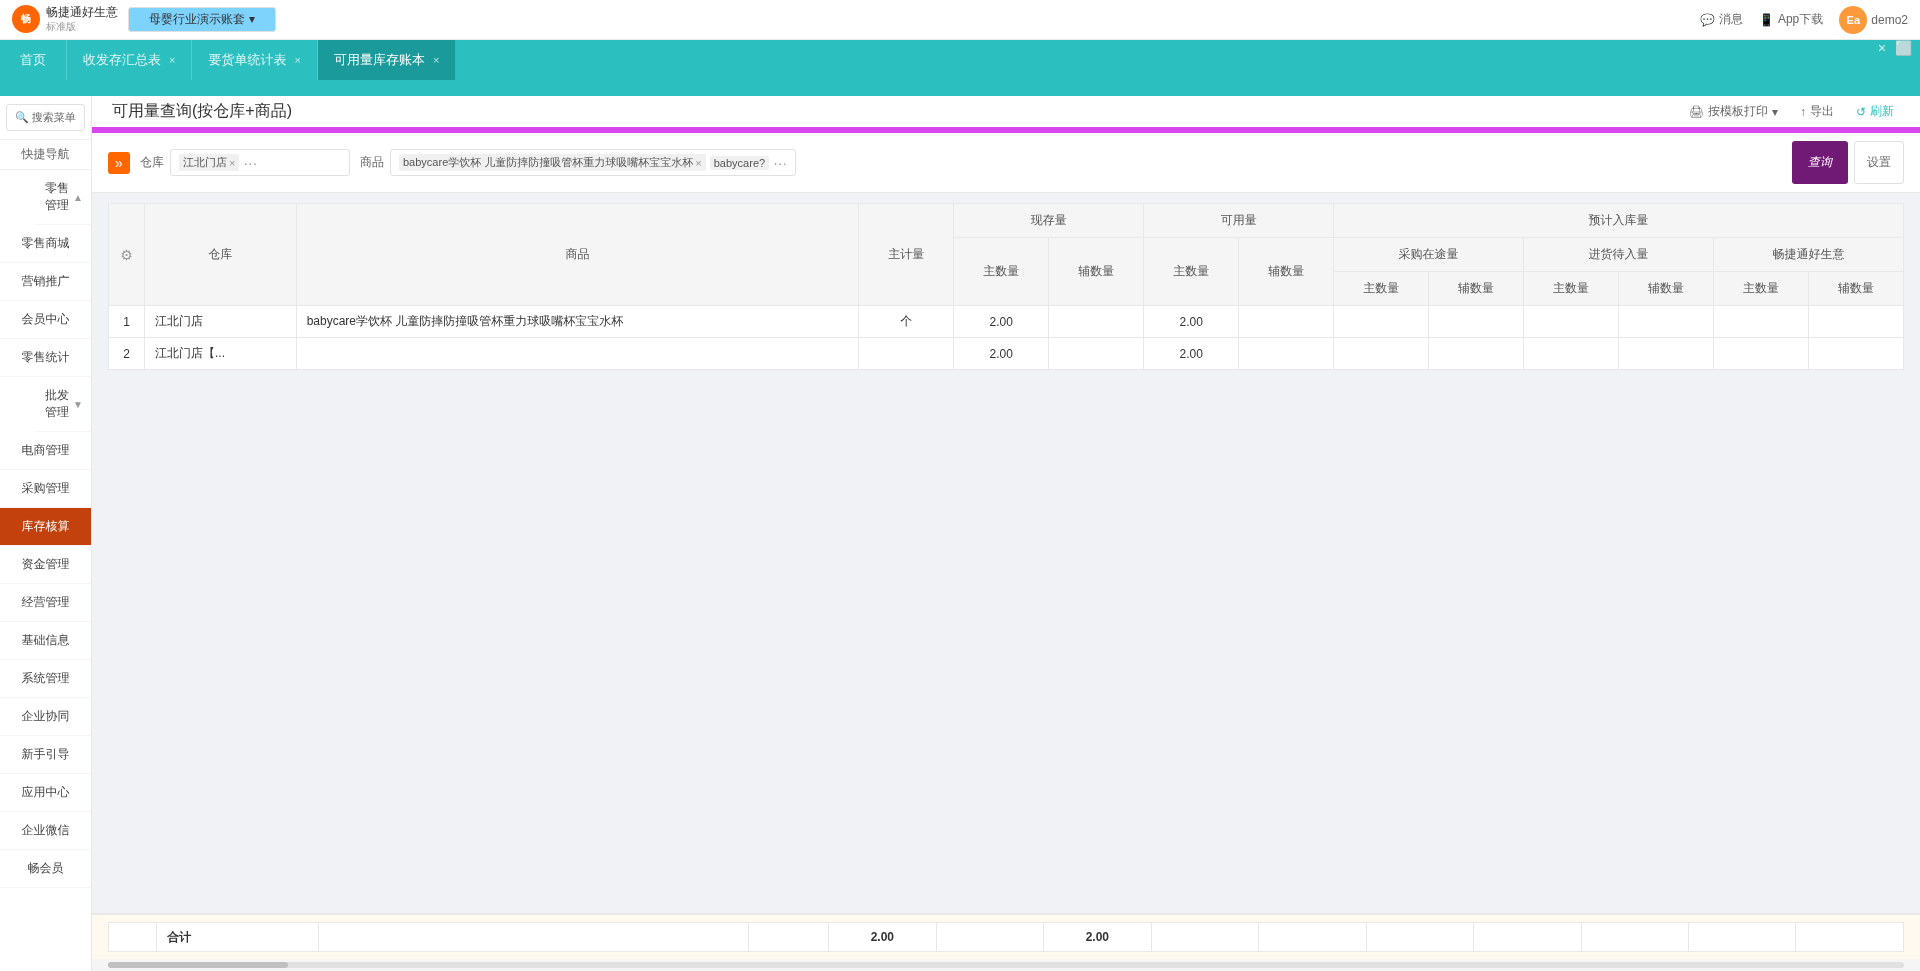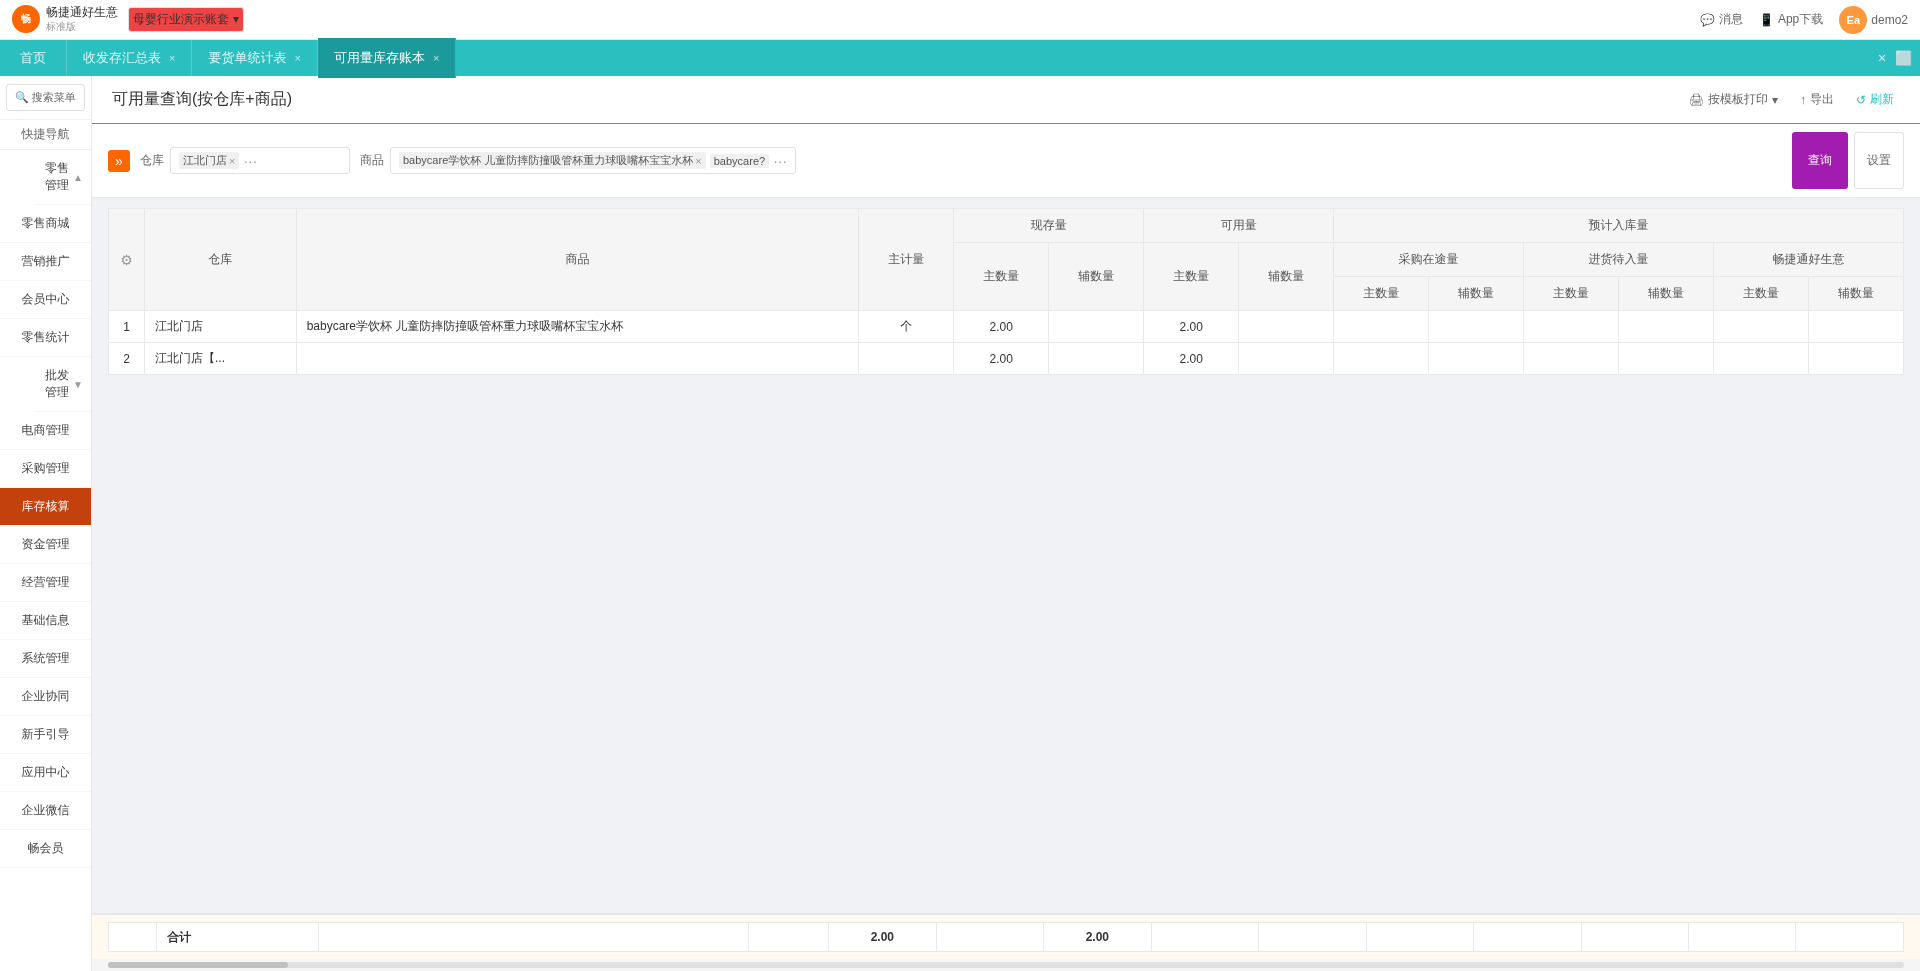--- a/index.html
+++ b/index.html
@@ -18,33 +18,33 @@
     }
     .top-bar-left { display: flex; align-items: center; gap: 10px; }
     .logo-area { display: flex; align-items: center; gap: 6px; }
     .logo-icon { width: 28px; height: 28px; background: #ff6600; border-radius: 50%; display: flex; align-items: center; justify-content: center; }
     .logo-icon span { color: white; font-size: 10px; font-weight: bold; }
     .logo-text { font-size: 12px; color: #333; line-height: 1.2; }
     .logo-sub { font-size: 10px; color: #999; }
     .industry-selector {
       display: flex; align-items: center; gap: 4px;
       border: 1px solid #e0e0e0; border-radius: 3px;
-      padding: 3px 4px; background: #ef4444; cursor: pointer;
+      padding: 3px 20px; background: #7dd3fc; cursor: pointer;
       font-size: 12px; color: #333;
     }
     .top-bar-right { display: flex; align-items: center; gap: 16px; }
     .top-icon-btn { display: flex; align-items: center; gap: 4px; font-size: 12px; color: #666; cursor: pointer; }
     .user-avatar { width: 28px; height: 28px; border-radius: 50%; background: #ff9a3c; display: flex; align-items: center; justify-content: center; font-size: 11px; color: white; font-weight: bold; }
 
     
     .nav-tabs {
-      height: 36px;
+      height: 56px;
       background: #2bbfbf;
       display: flex;
-      align-items: center;
+      align-items: flex-start;
       padding: 0 0 0 0;
       flex-shrink: 0;
     }
     .nav-tab {
       height: 40px;
       padding: 0 16px;
       display: flex; align-items: center; gap: 6px;
       font-size: 13px; color: rgba(255,255,255,0.85);
       cursor: pointer; border-right: 1px solid rgba(255,255,255,0.2);
       position: relative;
@@ -110,22 +110,22 @@
     .sidebar-item .arrow { font-size: 10px; color: #999; }
 
     
     .content-area {
       flex: 1; overflow: hidden; display: flex; flex-direction: column;
       background: #f0f2f5;
     }
 
     
     .page-header {
-      background: #fff; padding: 12px 20px;
-      border-bottom: 1px solid #d946ef;
+      background: #fff; padding: 4px 20px;
+      border-bottom: 6px solid #d946ef;
       display: flex; align-items: center; justify-content: space-between;
       flex-shrink: 0;
     }
     .page-title { font-size: 16px; color: #333; font-weight: normal; }
     .page-actions { display: flex; align-items: center; gap: 10px; }
     .action-btn {
       display: flex; align-items: center; gap: 4px;
       font-size: 12px; color: #666; cursor: pointer; padding: 3px 6px;
     }
     .action-btn-refresh { color: #2bbfbf; }
@@ -150,22 +150,22 @@
       display: flex; align-items: center; gap: 4px; background: #fff;
     }
     .filter-tag {
       background: #f0f0f0; border-radius: 2px; padding: 1px 4px;
       font-size: 11px; color: #555; display: flex; align-items: center; gap: 2px;
     }
     .filter-tag .tag-x { cursor: pointer; color: #999; }
     .filter-ellipsis { color: #999; font-size: 14px; cursor: pointer; }
     .filter-actions { margin-left: auto; display: flex; gap: 6px; }
     .btn-query {
-      background: #a21caf; color: white; border: none;
-      padding: 20px 16px; border-radius: 3px; font-size: 12px; cursor: pointer;
+      background: #701a75; color: white; border: none;
+      padding: 13px 16px; border-radius: 3px; font-size: 12px; cursor: pointer; font-style: italic;
     }
     .btn-settings {
       background: white; color: #666; border: 1px solid #e0e0e0;
       padding: 5px 12px; border-radius: 3px; font-size: 12px; cursor: pointer;
     }
 
     
     .table-container {
       flex: 1; overflow: auto; padding: 10px 16px;
     }

